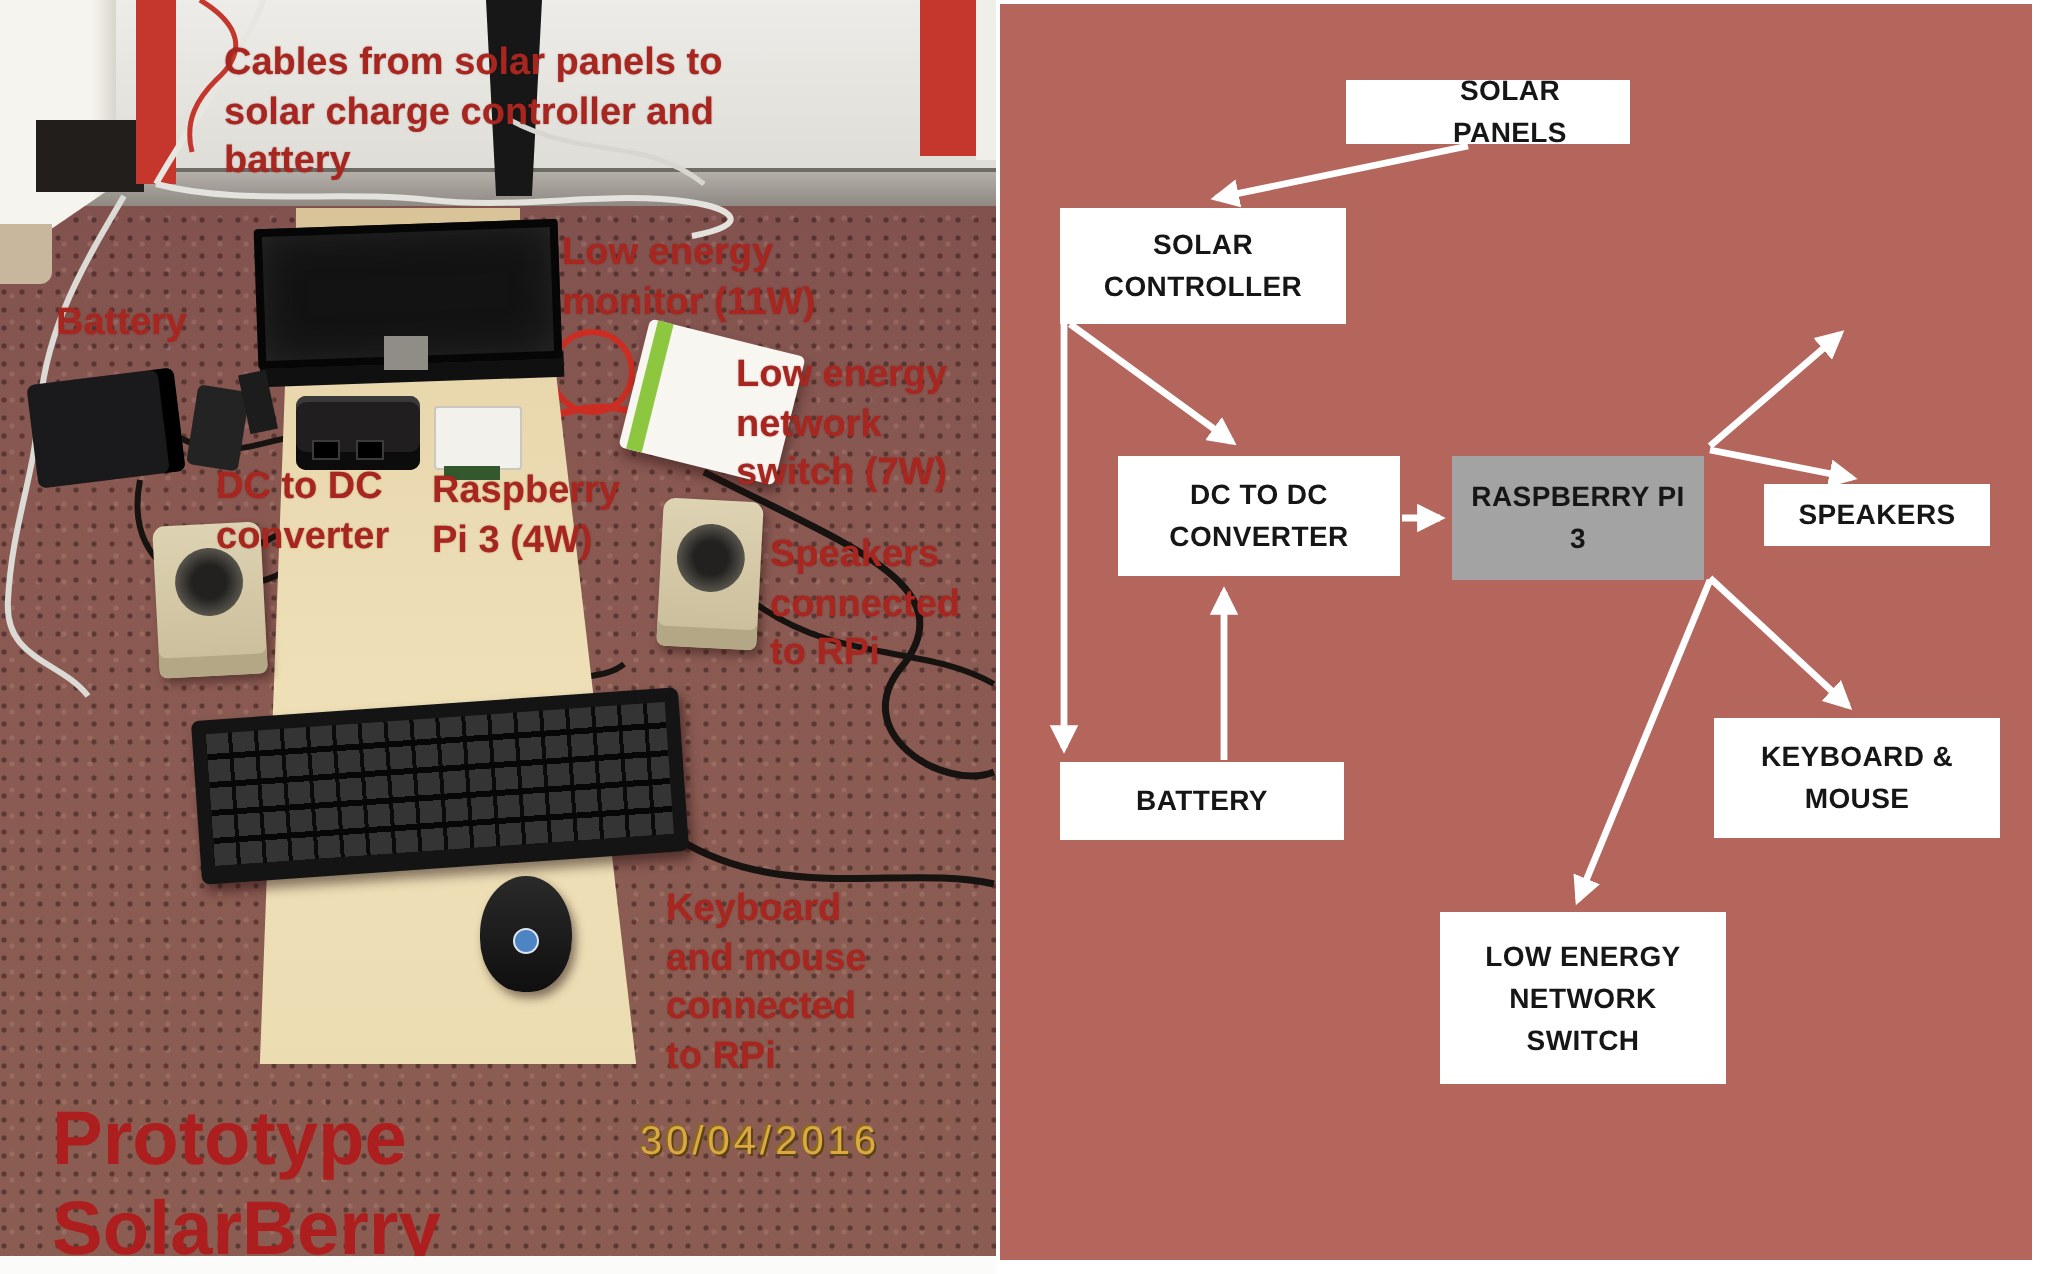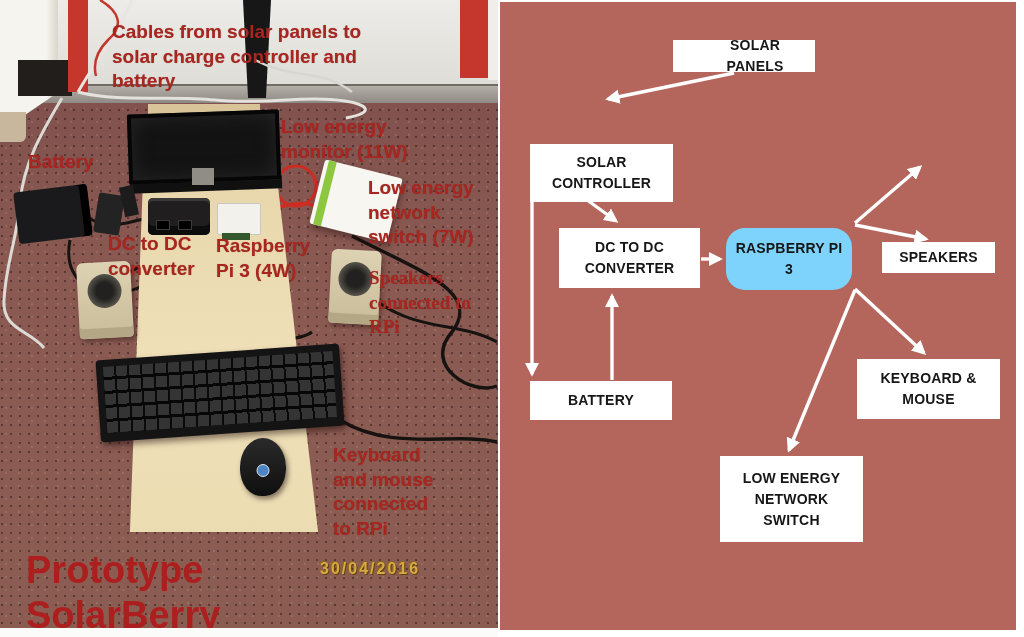--- a/index.html
+++ b/index.html
@@ -59,30 +59,30 @@
         background-image:
           repeating-linear-gradient(0deg, transparent 0 11px, #070707 11px 14px),
           repeating-linear-gradient(90deg, #343434 0 11px, #0a0a0a 11px 13px);}
   .mouse{left:240px;top:438px;width:46px;height:58px;background:linear-gradient(#2a2a2a,#0f0f0f);
         border-radius:50% 50% 46% 46%;box-shadow:2px 3px 5px rgba(30,10,10,.5);}
   .mouse-dot{position:absolute;left:50%;top:26px;transform:translateX(-50%);width:11px;height:11px;
         border-radius:50%;background:#4d84c4;border:1px solid #dfe6ef;}
   .note{position:absolute;color:#a82620;font-weight:bold;font-size:19px;line-height:1.3;
         text-shadow:0 0 1px rgba(90,10,10,.35);}
   .phototitle{position:absolute;color:#ad1e1e;font-weight:bold;font-size:38px;line-height:1.18;}
-  .datestamp{position:absolute;color:#dba843;font-weight:bold;font-size:16px;letter-spacing:2px;
+  .datestamp{position:absolute;color:#dba843;font-weight:normal;font-size:20px;letter-spacing:2px;
         text-shadow:1px 1px 0 #5c4410,-1px -1px 0 #8a6a1e;}
   .photo-bottom{left:0;top:628px;width:498px;height:9px;background:#fbfbfa;}
   
   #diagram{left:498px;top:0;width:526px;height:637px;background:#ffffff;}
   .canvas{left:2px;top:2px;width:516px;height:628px;background:#b4655c;}
   .node{position:absolute;background:#ffffff;color:#161616;font-weight:bold;font-size:14px;
         line-height:1.5;display:flex;align-items:center;justify-content:center;text-align:center;
         letter-spacing:.2px;padding:2px 6px;box-sizing:border-box;}
-  .node.pink{background:#7dd3fc;border-radius:19px;}
+  .node.pink{background:#a3a3a3;}
   .ovl{position:absolute;left:0;top:0;pointer-events:none;}
 </style>
 </head>
 <body>
 
 <div id="stage">
 
   <div id="photo" class="abs">
     <div class="abs wall"></div>
     <div class="abs step"></div>
@@ -141,21 +141,21 @@
     <div class="abs mouse">
       <span class="mouse-dot"></span>
     </div>
 
     <div class="note" style="left:112px;top:20px;width:272px;">Cables from solar panels to solar charge controller and battery</div>
     <div class="note" style="left:28px;top:150px;width:110px;">Battery</div>
     <div class="note" style="left:281px;top:115px;width:138px;">Low energy monitor (11W)</div>
     <div class="note" style="left:368px;top:176px;width:122px;">Low energy network switch (7W)</div>
     <div class="note" style="left:108px;top:232px;width:102px;">DC to DC converter</div>
     <div class="note" style="left:216px;top:234px;width:106px;">Raspberry Pi 3 (4W)</div>
-    <div class="note" style="left:369px;top:266px;width:104px;font-family:Liberation Serif, serif;">Speakers connected to RPi</div>
+    <div class="note" style="left:385px;top:266px;width:104px;">Speakers connected to RPi</div>
     <div class="note" style="left:333px;top:443px;width:118px;">Keyboard and mouse connected to RPi</div>
     <div class="phototitle" style="left:26px;top:548px;width:220px;">Prototype SolarBerry</div>
     <div class="datestamp" style="left:320px;top:560px;">30/04/2016</div>
     <div class="abs photo-bottom"></div>
   </div>
 
   <div id="diagram" class="abs">
     <div class="abs canvas"></div>
 
     <svg class="ovl" width="526" height="637" viewBox="0 0 526 637">
@@ -169,21 +169,21 @@
       <line x1="34" y1="162" x2="34" y2="374" stroke="#fff" stroke-width="3.4" marker-end="url(#arrow)"></line>
       <line x1="114" y1="380" x2="114" y2="296" stroke="#fff" stroke-width="3.4" marker-end="url(#arrow)"></line>
       <line x1="203" y1="259" x2="222" y2="259" stroke="#fff" stroke-width="3.4" marker-end="url(#arrow)"></line>
       <line x1="357" y1="223" x2="422" y2="167" stroke="#fff" stroke-width="3.4" marker-end="url(#arrow)"></line>
       <line x1="357" y1="225" x2="428" y2="239" stroke="#fff" stroke-width="3.4" marker-end="url(#arrow)"></line>
       <line x1="357" y1="289" x2="426" y2="353" stroke="#fff" stroke-width="3.4" marker-end="url(#arrow)"></line>
       <line x1="357" y1="290" x2="291" y2="450" stroke="#fff" stroke-width="3.4" marker-end="url(#arrow)"></line>
     </svg>
 
     <div class="node" style="left:175px;top:40px;width:142px;height:32px;padding-left:28px;">SOLAR PANELS</div>
-    <div class="node" style="left:32px;top:104px;width:143px;height:58px;margin-top:40px;">SOLAR CONTROLLER</div>
+    <div class="node" style="left:32px;top:104px;width:143px;height:58px;">SOLAR CONTROLLER</div>
     <div class="node" style="left:61px;top:228px;width:141px;height:60px;">DC TO DC CONVERTER</div>
     <div class="node pink" style="left:228px;top:228px;width:126px;height:62px;">RASPBERRY PI 3</div>
     <div class="node" style="left:384px;top:242px;width:113px;height:31px;text-align:right;">SPEAKERS</div>
     <div class="node" style="left:32px;top:381px;width:142px;height:39px;">BATTERY</div>
     <div class="node" style="left:359px;top:359px;width:143px;height:60px;">KEYBOARD &amp; MOUSE</div>
     <div class="node" style="left:222px;top:456px;width:143px;height:86px;">LOW ENERGY NETWORK SWITCH</div>
   </div>
 
 </div>
 

